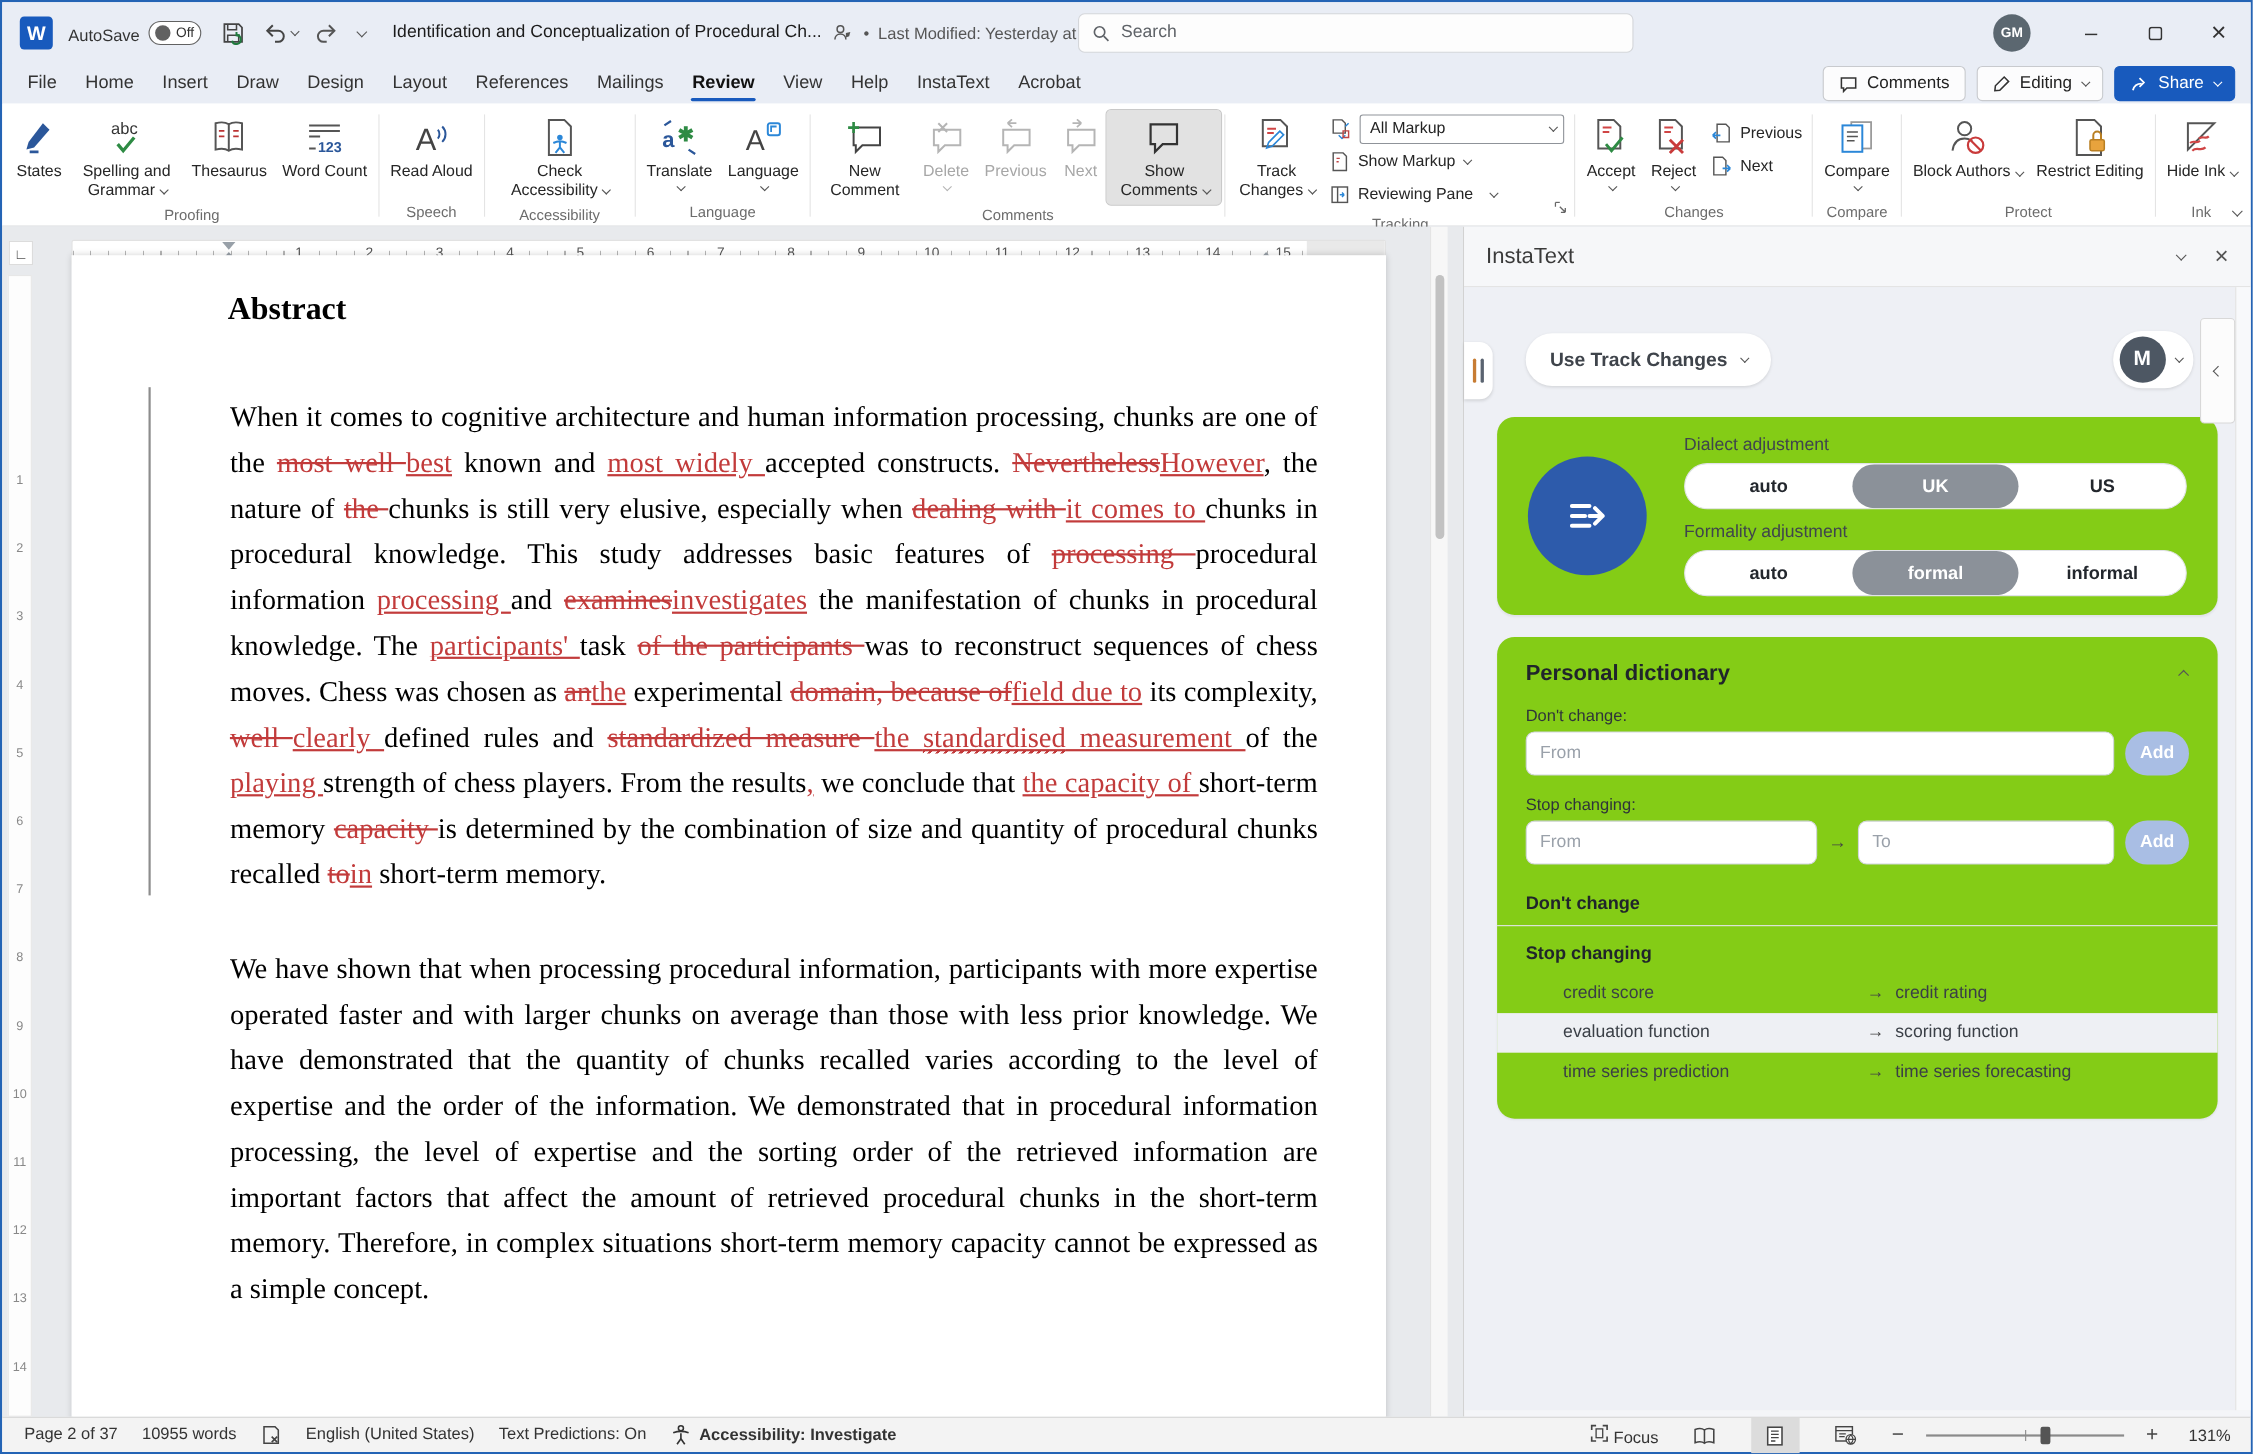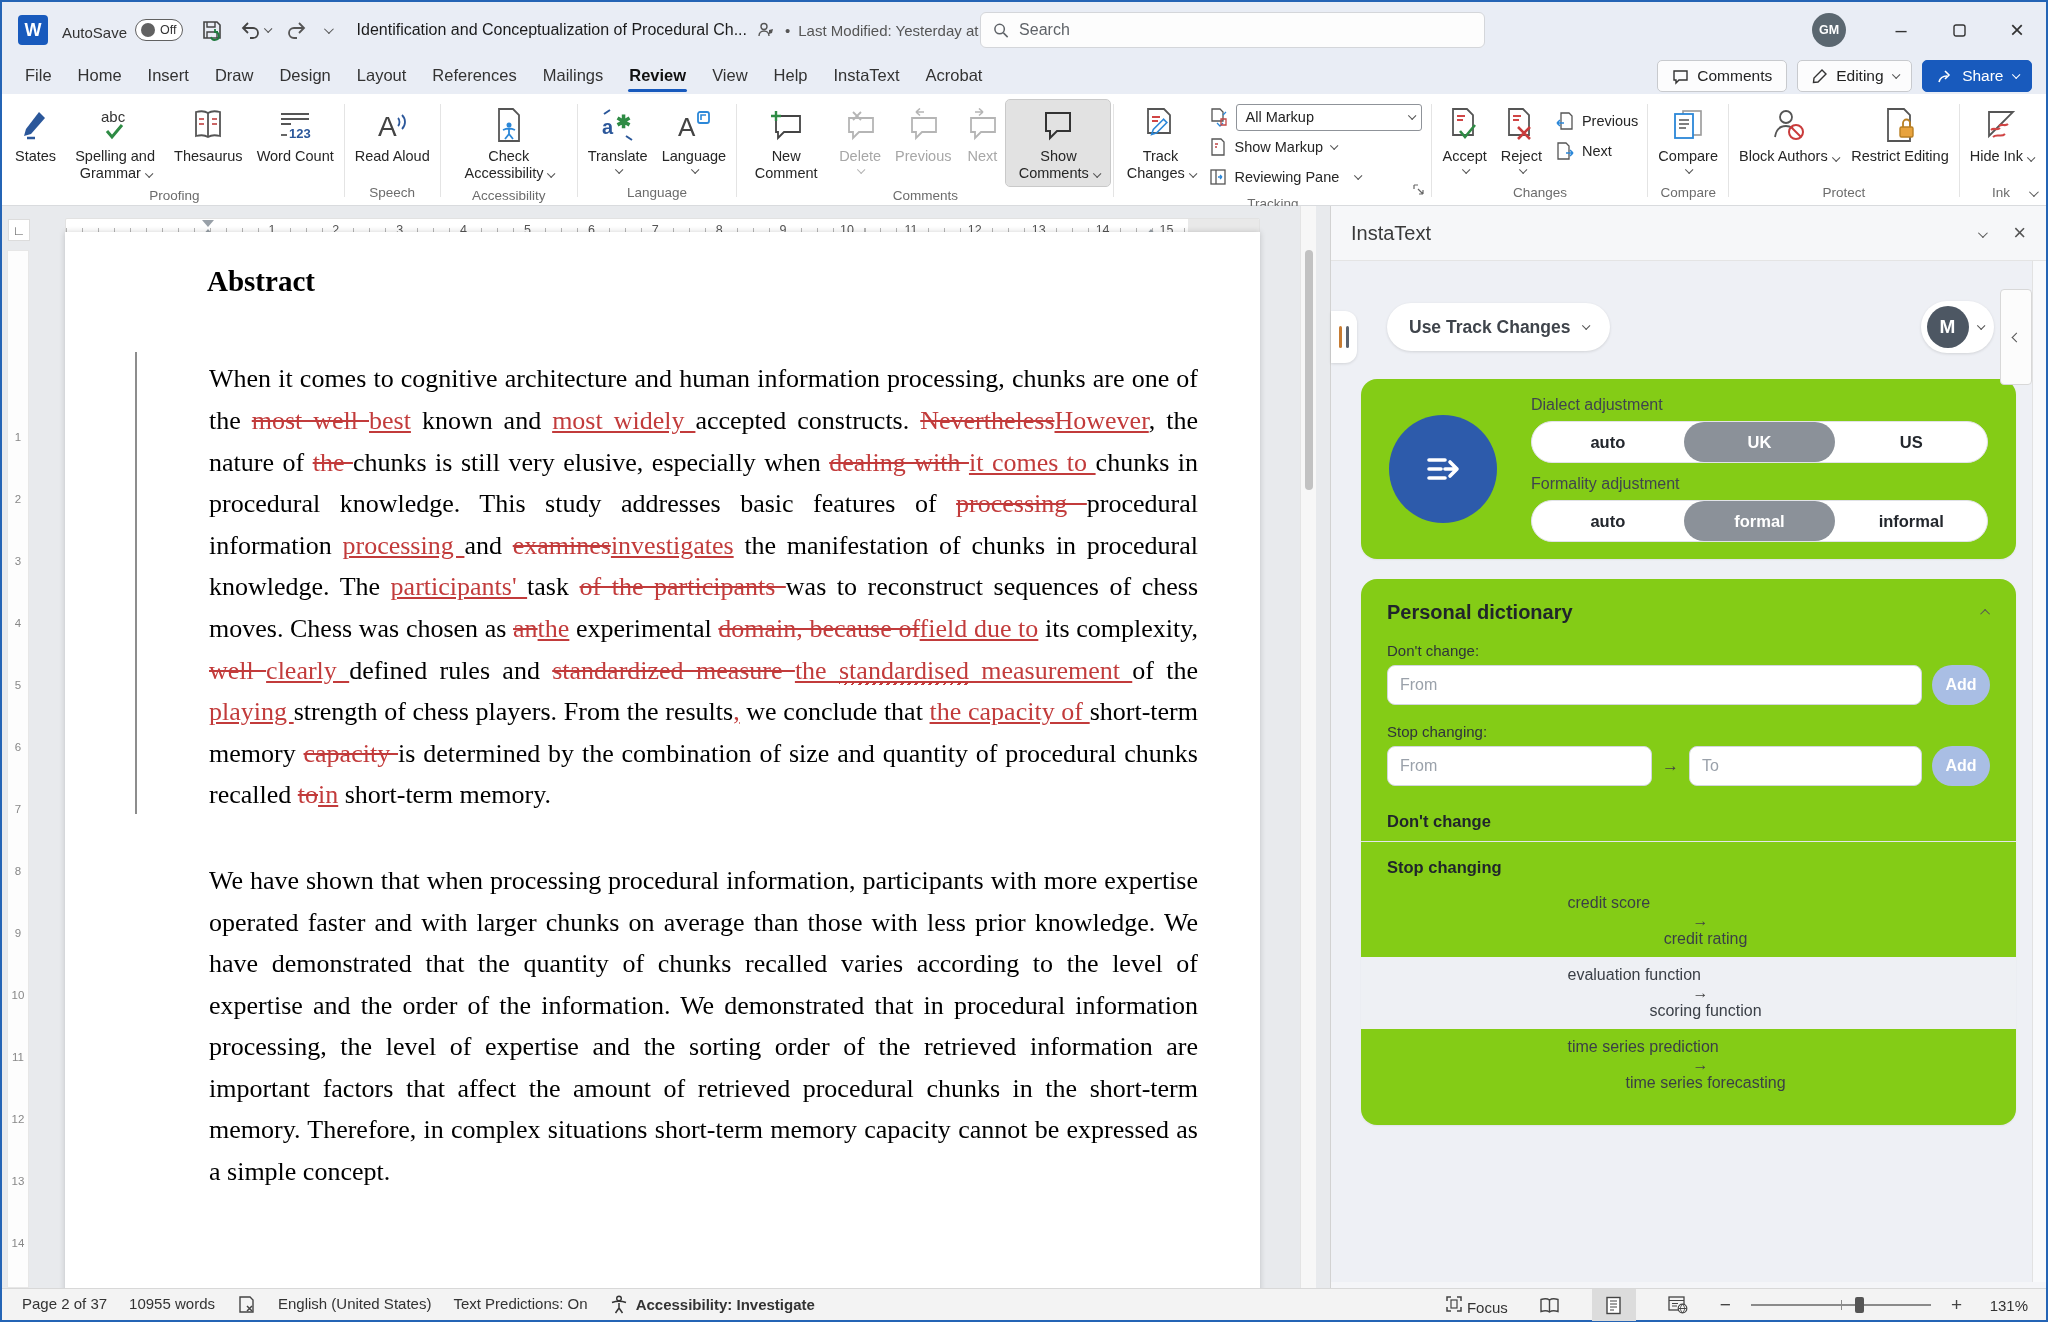--- a/index.html
+++ b/index.html
@@ -114,21 +114,21 @@
   .tin::placeholder{color:#9aa1aa;}
   .tin.full{flex:1;}
   .tin.half1{width:292px;}
   .tin.half2{flex:1;}
   .addbtn{width:58px;height:40px;border:none;border-radius:20px;background:#a9bee4;color:#fff;font-size:16px;font-weight:bold;flex:0 0 auto;font-family:"Liberation Sans",sans-serif;}
   .rowarrow{color:#444;font-size:17px;}
   .subhead{font-size:16.5px;font-weight:bold;color:#20252b;margin-top:26px;}
   .dc-item{font-size:16px;color:#3a3f46;padding:12px 0 12px 34px;}
   .dict-divider{height:1px;background:#e4e6eb;margin:10px -26px 0;}
   .dict-rows{margin:8px -26px 0;}
-  .dict-row{display:flex;align-items:center;padding:9px 26px 9px 60px;font-size:16px;color:#3a3f46;flex-direction:column;}
+  .dict-row{display:flex;align-items:center;padding:9px 26px 9px 60px;font-size:16px;color:#3a3f46;}
   .dict-row.hl{background:#eef0f4;}
   .dict-row .dfrom{width:276px;flex:0 0 auto;}
   .dict-row .darr{margin-right:10px;color:#444;}
 
   
   .statusbar{height:32px;background:#f3f3f3;border-top:1px solid #d8d8d8;display:flex;align-items:center;font-size:15px;color:#333;flex:0 0 auto;position:relative;}
   .sb-left{display:flex;align-items:flex-start;gap:22px;padding-left:20px;}
   .sb-left .sbi{display:flex;align-items:center;gap:8px;}
   .sb-bold{font-weight:bold;}
   .sb-right{position:absolute;right:0;top:0;height:32px;display:flex;align-items:center;gap:20px;padding-right:18px;}

